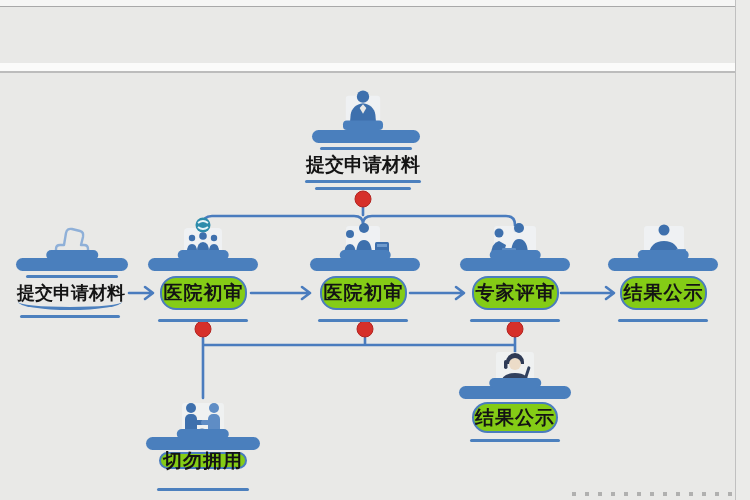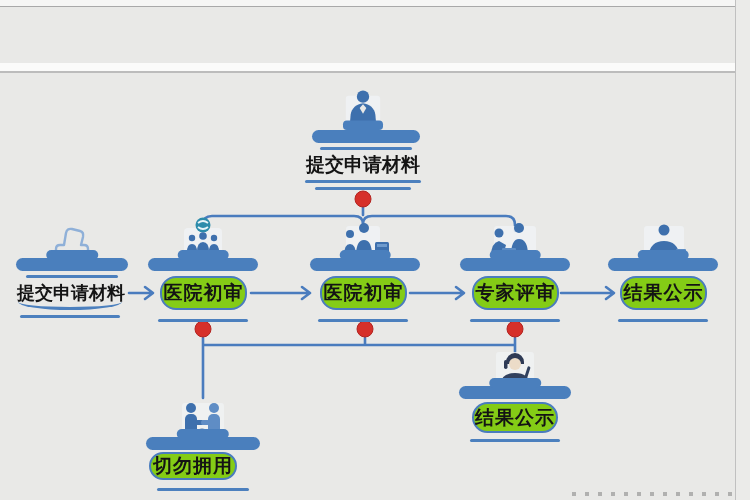--- a/index.html
+++ b/index.html
@@ -150,21 +150,21 @@
     <rect x="14" y="2" width="42" height="30" rx="3" fill="#f0f2f4" opacity="0.8"></rect>
     <circle cx="23" cy="7" r="5" fill="#3e70ad"></circle>
     <rect x="17" y="13" width="12" height="22" rx="5" fill="#3e70ad"></rect>
     <rect x="27" y="19" width="9" height="5" rx="2.5" fill="#3e70ad"></rect>
     <circle cx="46" cy="7" r="5" fill="#5f8dc5"></circle>
     <rect x="40" y="13" width="12" height="22" rx="5" fill="#5f8dc5"></rect>
     <rect x="33" y="19" width="9" height="5" rx="2.5" fill="#5f8dc5"></rect>
     <circle cx="34" cy="31" r="3.5" fill="#dfe3e8" stroke="#9fb4cc" stroke-width="1"></circle>
   </svg>
   <div class="abs bar bump node-el" style="left:146px;top:437px;width:114px;"></div>
-  <div class="abs fbox node-el" style="left:149px;top:452px;width:88px;height:28px;">
+  <div class="abs fbox node-el" style="left:159px;top:452px;width:88px;height:17px;">
     <span>切勿拥用</span>
   </div>
   <div class="abs uline node-el" style="left:157px;top:488px;width:92px;"></div>
 
   <svg class="abs node-el" style="left:482px;top:350px;" width="66" height="36" viewBox="0 0 66 36">
     <rect x="14" y="2" width="38" height="30" rx="3" fill="#f0f2f4" opacity="0.8"></rect>
     <path d="M24,12 a9,9 0 0 1 18,0 l0,2 h-18 z" fill="#2e3a55"></path>
     <circle cx="33" cy="14" r="6" fill="#ecdcc8"></circle>
     <rect x="22" y="10" width="3.5" height="9" rx="1.7" fill="#2e3a55"></rect>
     <path d="M18,35 q1,-12 15,-12 q14,0 15,12 z" fill="#31415f"></path>

